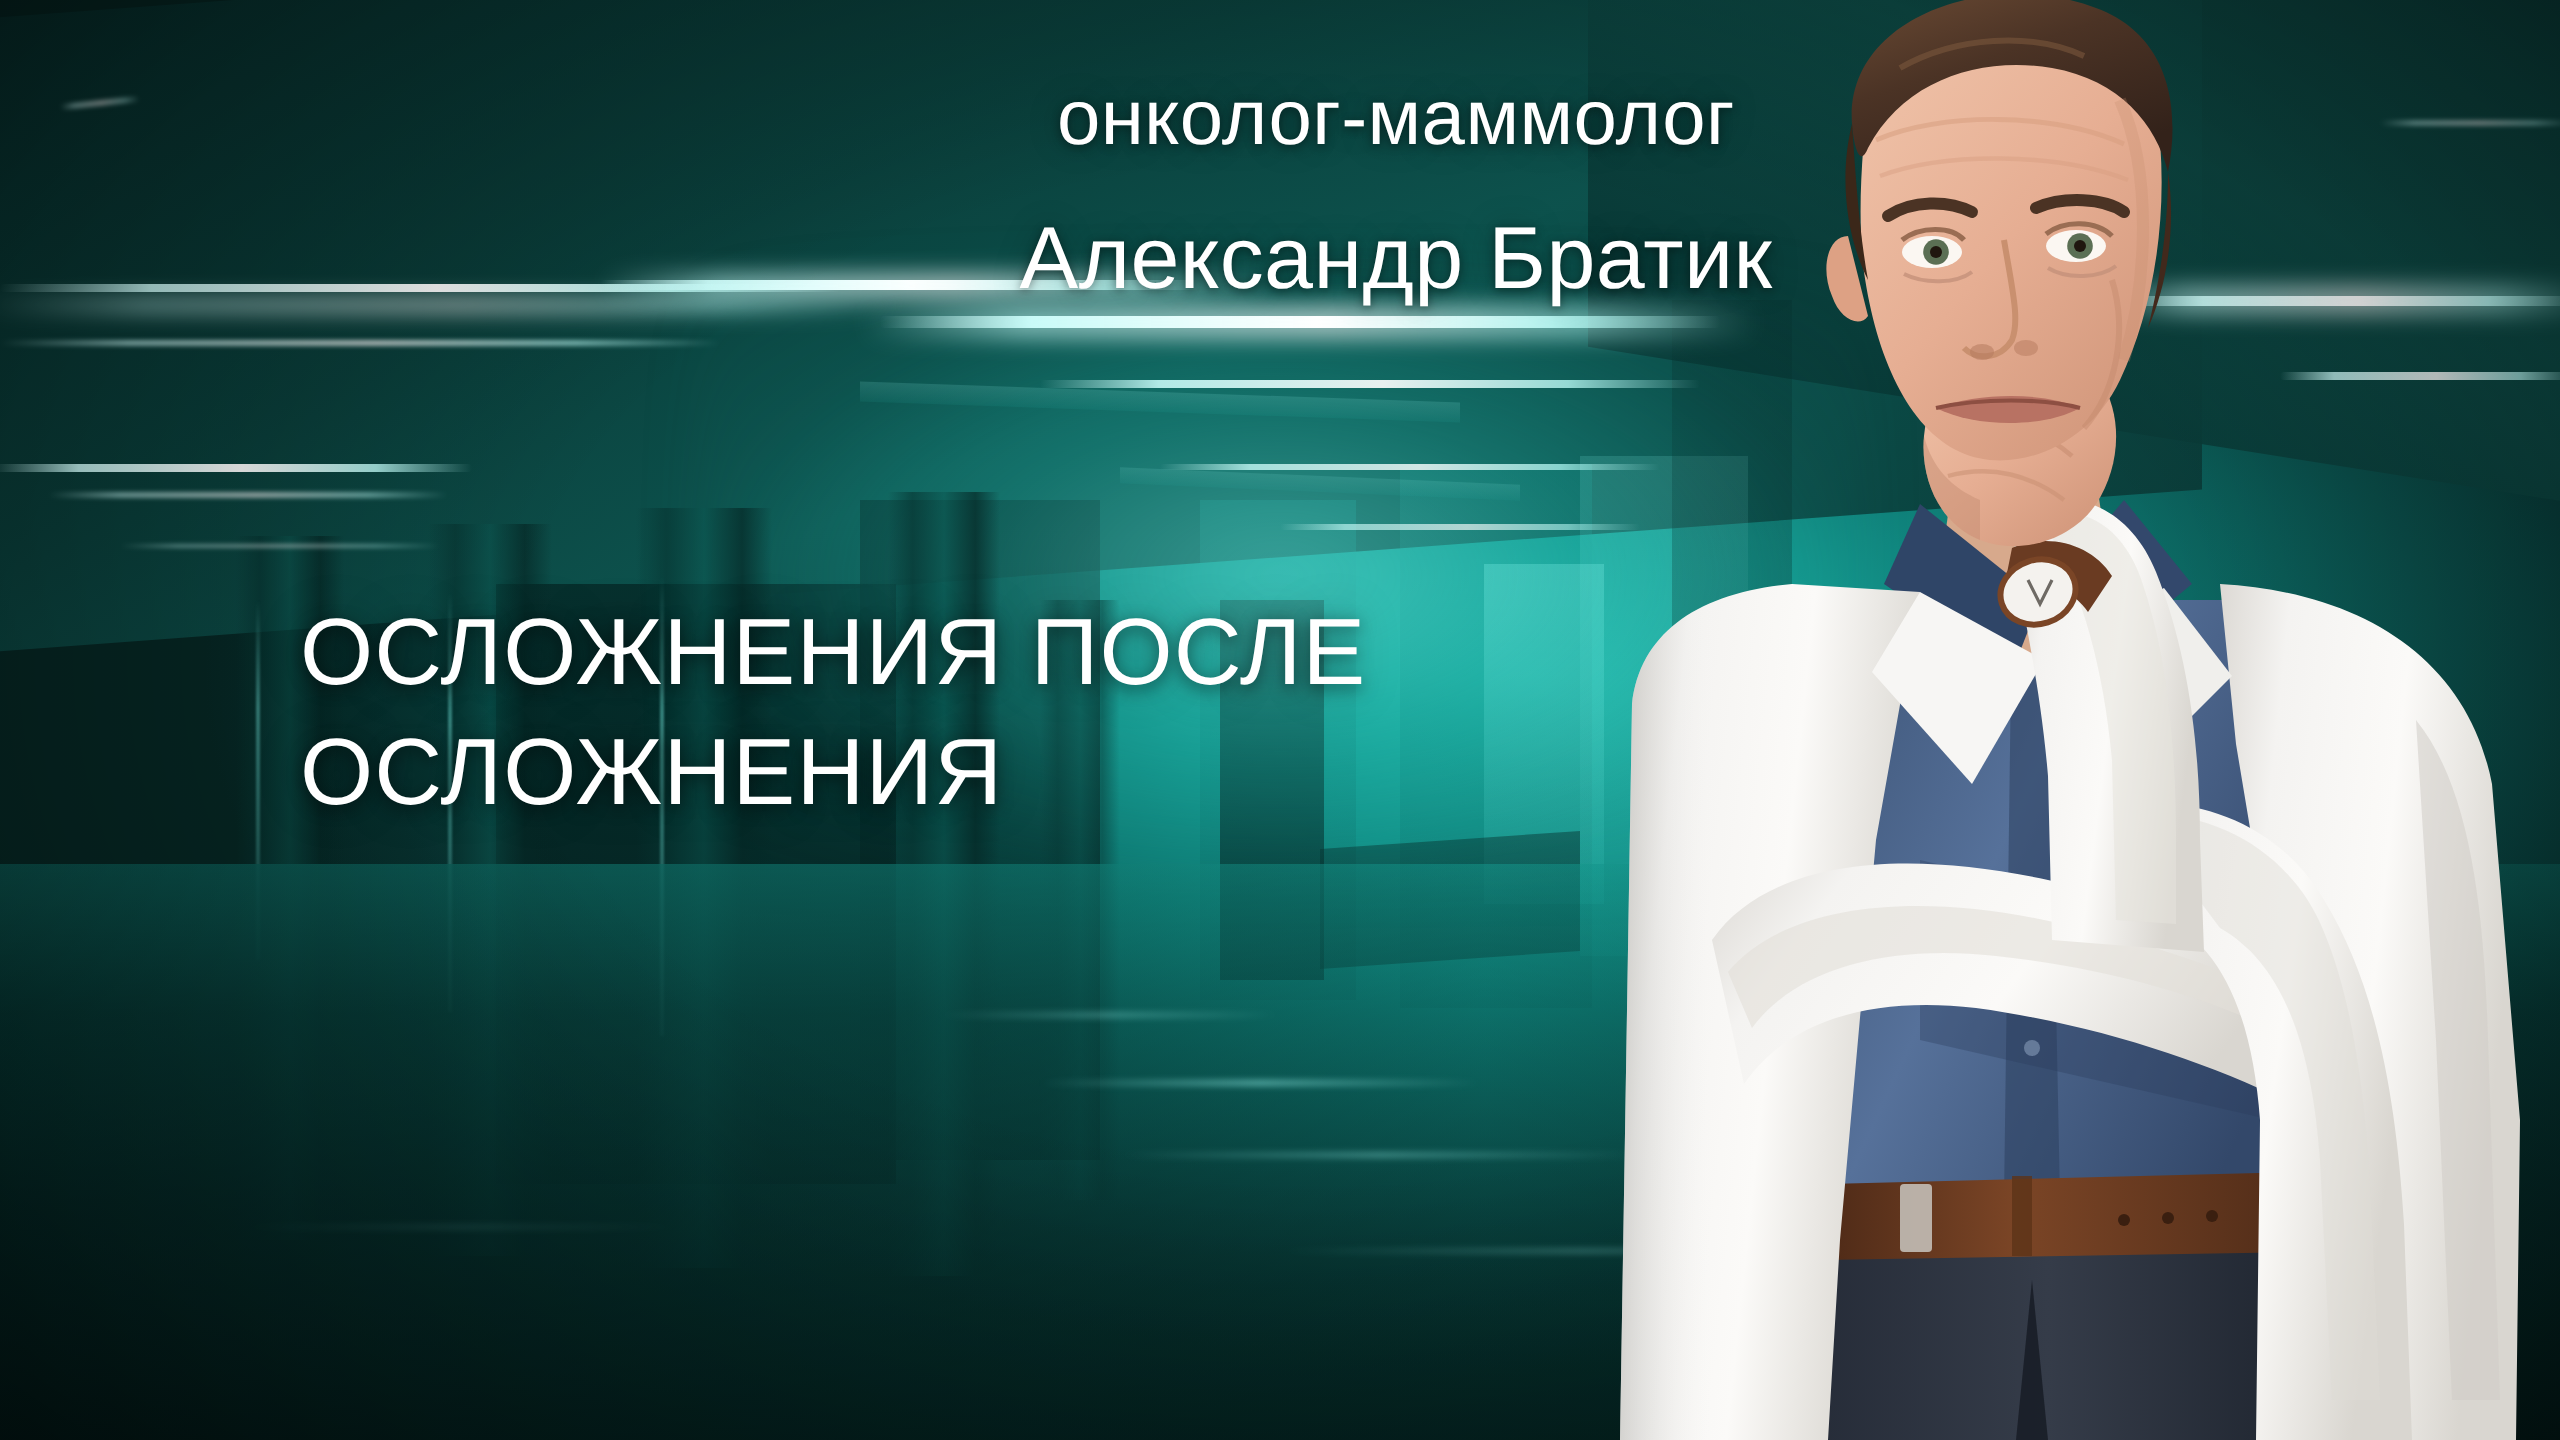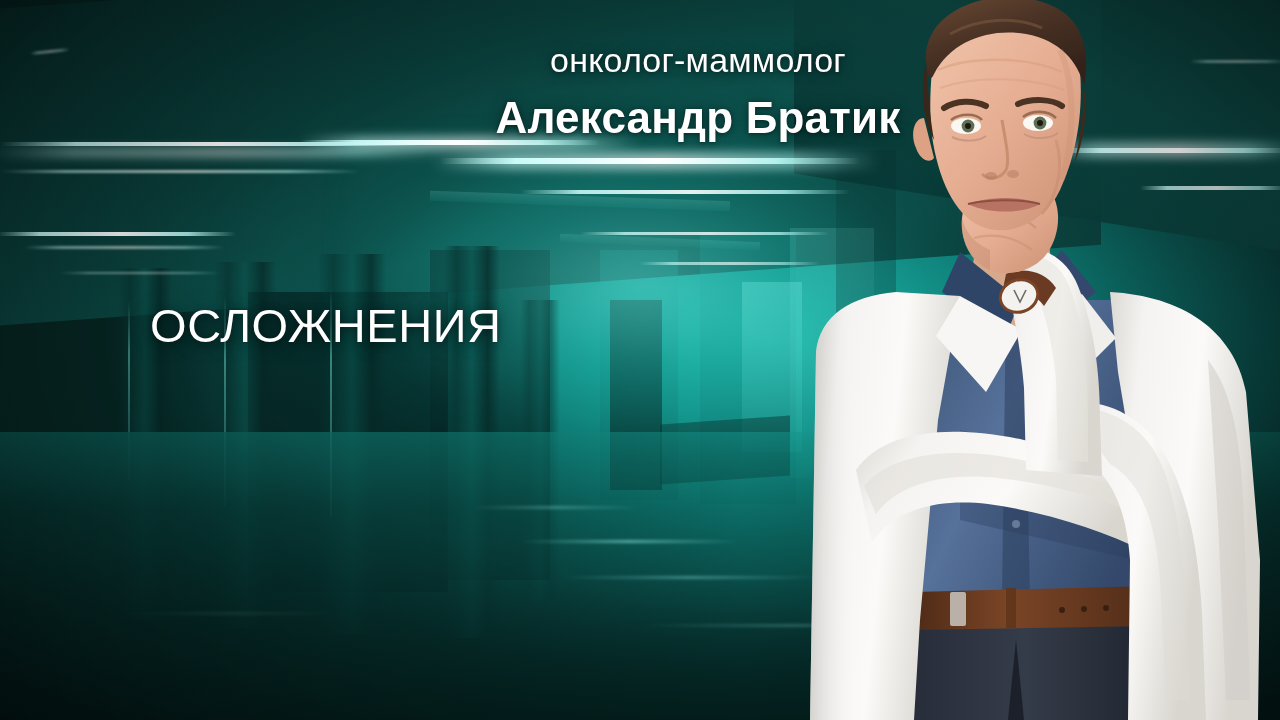--- a/index.html
+++ b/index.html
@@ -103,22 +103,22 @@
     background:radial-gradient(ellipse 78% 86% at 52% 46%, rgba(0,0,0,0) 40%, rgba(0,0,0,.34) 76%, rgba(0,0,0,.66) 100%);
   }
 
   
   .name-block{
     position:absolute; left:478px; top:36px; width:440px;
     text-align:center; color:#ffffff;
     text-shadow:0 1px 5px rgba(0,0,0,.45), 0 0 16px rgba(0,0,0,.30);
     z-index:30;
   }
-  .name-role{ font-size:34px; line-height:48px; font-weight:400; letter-spacing:.2px; white-space:nowrap; }
-  .name-full{ font-size:44px; line-height:54px; font-weight:700; letter-spacing:.2px; white-space:nowrap; margin-top:7px; }
+  .name-role{ font-size:39px; line-height:48px; font-weight:400; letter-spacing:.2px; white-space:nowrap; }
+  .name-full{ font-size:44px; line-height:54px; font-weight:400; letter-spacing:.2px; white-space:nowrap; margin-top:19px; }
 
   .title-block{
     position:absolute; left:150px; top:296px; width:660px;
     color:#ffffff; z-index:30;
     text-shadow:0 2px 8px rgba(0,0,0,.5), 0 0 22px rgba(0,0,0,.35);
   }
   .title-line{ font-size:47px; line-height:60px; font-weight:400; letter-spacing:.6px; white-space:nowrap; }
 
   
   .doctor{ position:absolute; right:0; bottom:0; width:470px; height:720px; z-index:25; }
@@ -317,16 +317,17 @@
       <path d="M114 118 C104 118 100 134 106 148 C110 160 120 164 124 158 Z" fill="#dda184"></path>
     </svg>
   </div>
 
   <div class="name-block">
     <div class="name-role">онколог-маммолог</div>
     <div class="name-full">Александр Братик</div>
   </div>
 
   <div class="title-block">
+    <div class="title-line">ОСЛОЖНЕНИЯ ПОСЛЕ</div>
     <div class="title-line">ОСЛОЖНЕНИЯ</div>
   </div>
 
 </div>
 
 </body></html>

